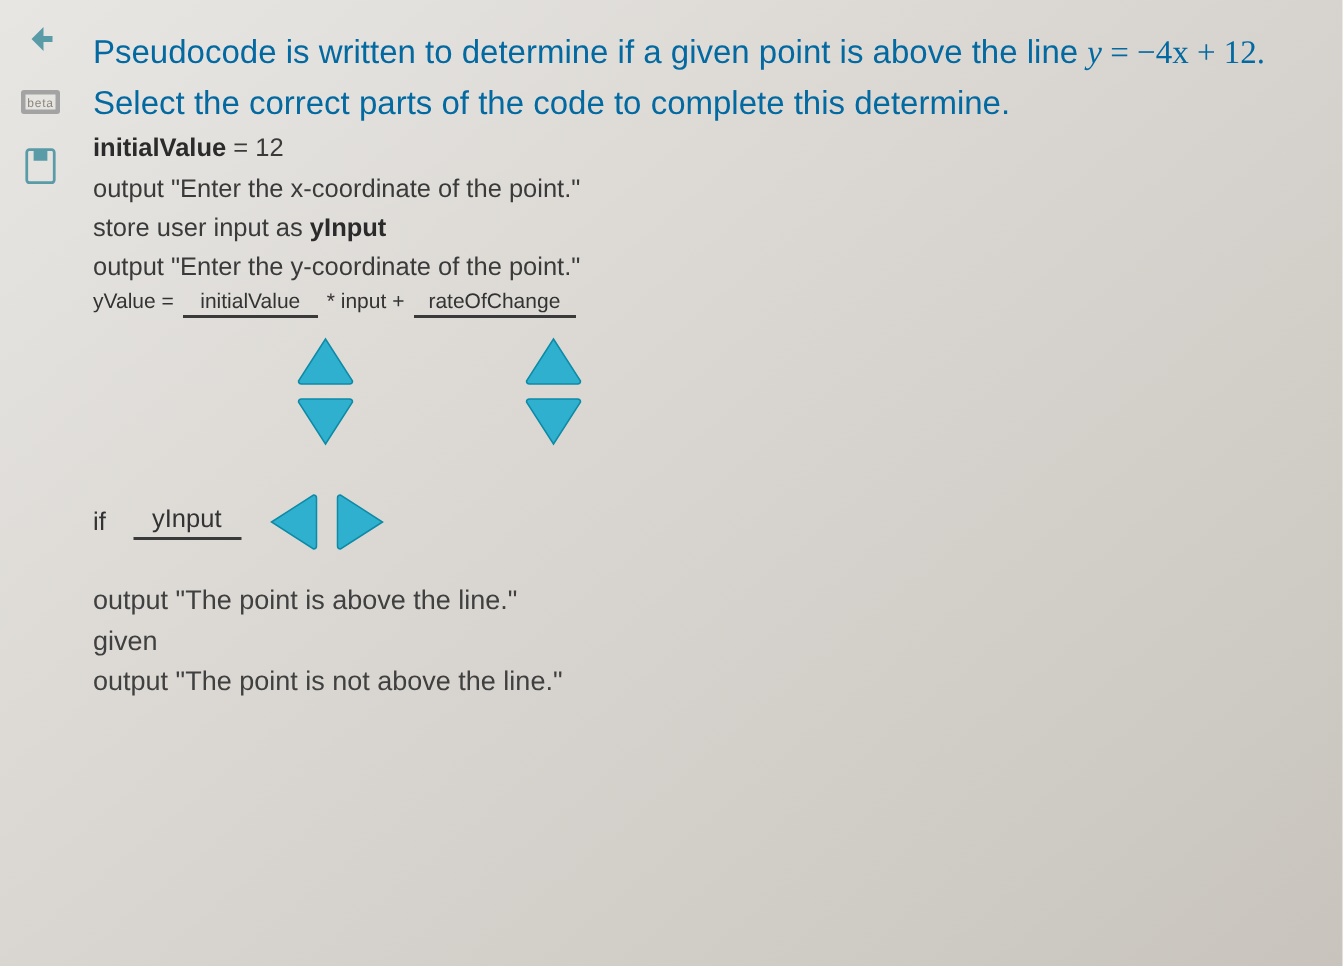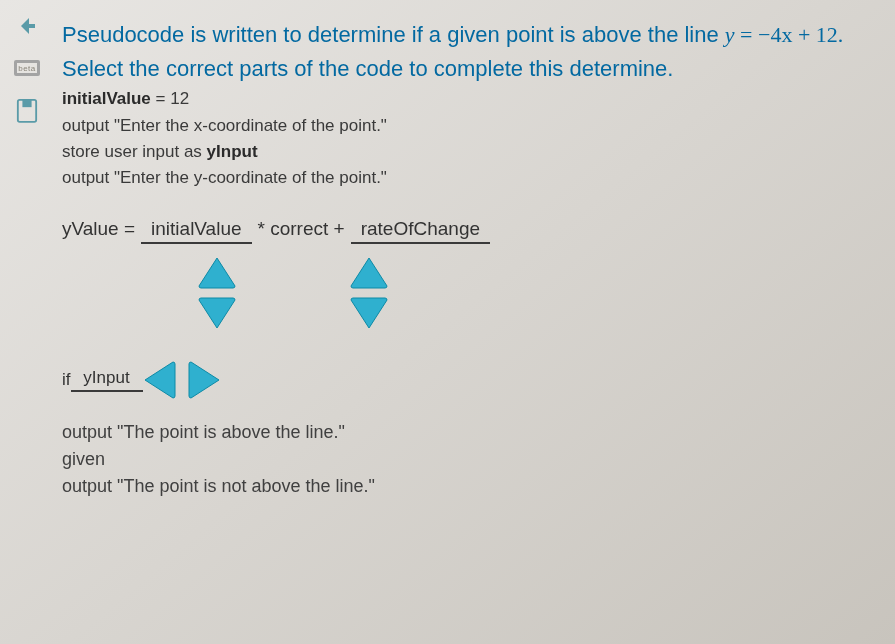--- a/index.html
+++ b/index.html
@@ -30,42 +30,41 @@
   .nav-back svg path { fill: #5a9ba8; }
   .beta-badge {
     width: 26px; height: 16px; border:3px solid #a3a3a3;
     font-size:8px; color:#8a857a; display:flex;align-items:center;justify-content:center;
     border-radius:2px; letter-spacing:0.5px;
   }
   .save-icon {
     width:22px; height:26px; display:flex;align-items:center;justify-content:center;
   }
   .formula-row {
-    margin-top: 26px;
     display: flex; align-items: baseline; gap: 6px;
-    font-size: 19px;
+    font-size: 14px;
   }
   .slot {
     display:inline-block; border-bottom: 2px solid #3a3a3a;
     padding: 0 10px 2px 10px; min-width: 90px; text-align:center;
     color:#333;
   }
   .static-label { color:#333; }
   .spinner-row {
     display:flex; gap: 112px;
     margin-left: 135px;
     margin-top: 12px;
   }
   .spinner { display:flex; flex-direction:column; gap:6px; align-items:center; }
   .tri-up, .tri-down, .tri-left, .tri-right { cursor:pointer; }
   .tri-up svg, .tri-down svg { width:40px; height:34px; display:block; }
   .tri-left svg, .tri-right svg { width:34px; height:40px; display:block; }
   .if-row {
     margin-top: 30px;
-    display:flex; align-items:center; 
+    display:flex; align-items:center; gap: 18px;
     font-size:17px;
   }
   .if-row .slot { min-width: 72px; }
   .lr-group { display:flex; gap:10px; align-items:center; }
   .tail {
     margin-top: 22px;
     font-size: 18px;
     color:#404040;
   }
   .tail p { margin: 6px 0; }
@@ -103,21 +102,21 @@
   <p>output "Enter the x-coordinate of the point."</p>
   <p>
     <span>store user input as </span><span class="bold">yInput</span>
   </p>
   <p>output "Enter the y-coordinate of the point."</p>
 </div>
 
 <div class="formula-row">
   <span class="static-label">yValue =</span>
   <span class="slot">initialValue</span>
-  <span class="static-label">* correct +</span>
+  <span class="static-label">* input +</span>
   <span class="slot">rateOfChange</span>
 </div>
 
 <div class="spinner-row">
   <div class="spinner">
     <div class="tri-up">
       <svg viewBox="0 0 40 34">
           <path d="M20 2 L38 30 Q38 32 36 32 L4 32 Q2 32 2 30 Z" fill="#2fb0cf" stroke="#0d8aa6" stroke-width="1"></path>
         </svg>
     </div>

